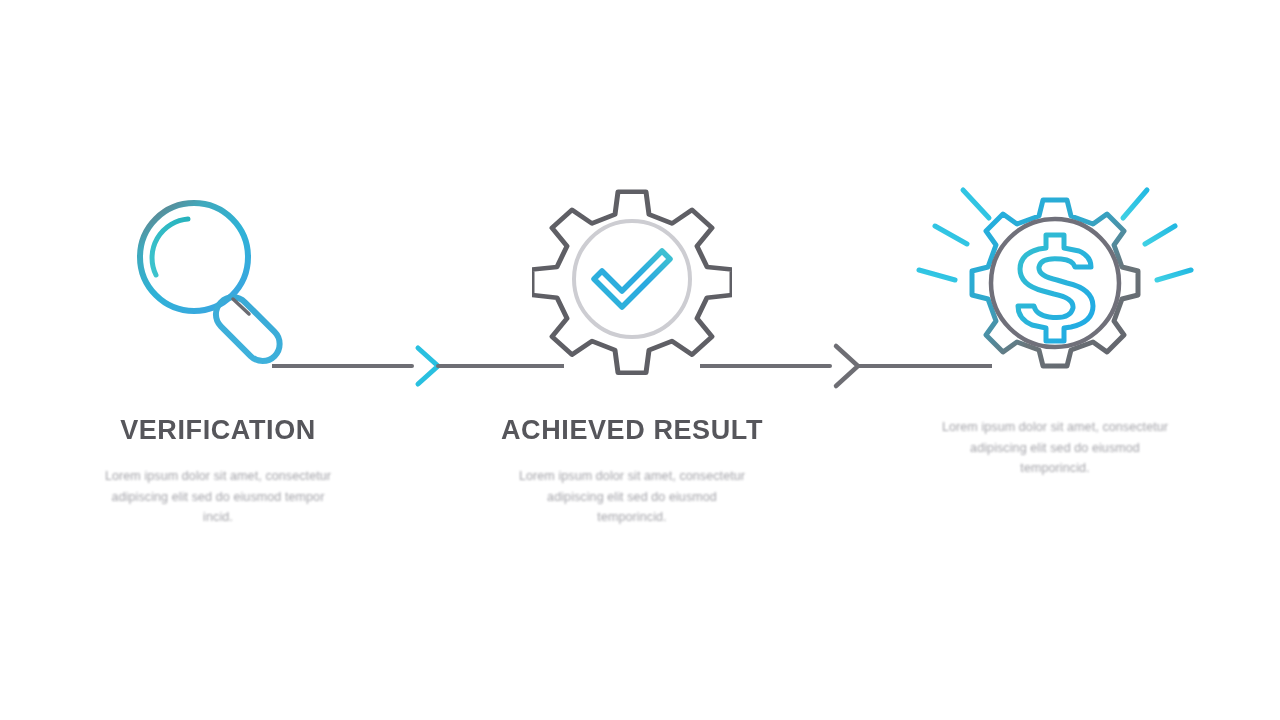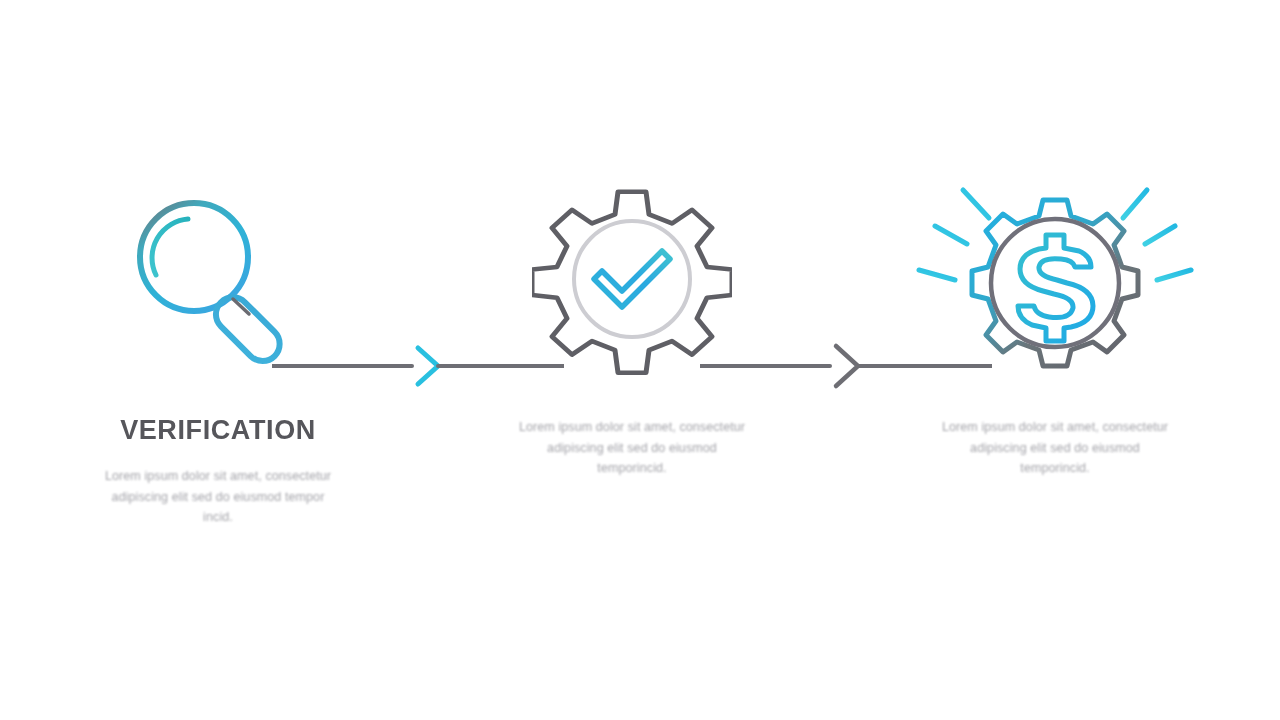--- a/index.html
+++ b/index.html
@@ -138,20 +138,21 @@
             L 25 139 L 0 136 L 0 108 L 25 105
             L 35 82 L 20 62 L 40 42 L 60 57
             L 83 47 Z" transform="translate(0,-22) scale(1,0.905) translate(0,12)"></path>
         </g>
 
         <circle cx="100" cy="96" r="58" fill="#ffffff" stroke="#cdcdd2" stroke-width="4"></circle>
 
         <path d="M 62 96 L 70 88 L 90 108 L 130 68 L 138 76 L 90 124 Z" fill="none" stroke="url(#checkGrad)" stroke-width="5.5" stroke-linejoin="round"></path>
       </svg>
     </div>
+    <h2 class="stage-title">ACHIEVED RESULT</h2>
     <p class="stage-desc">Lorem ipsum dolor sit amet, consectetur adipiscing elit sed do eiusmod temporincid.</p>
   </div>
 
   <div class="connector" id="connector-2">
     <svg width="292" height="56" viewBox="0 0 292 56">
       <line x1="0" y1="28" x2="130" y2="28" stroke="#6e6e74" stroke-width="4" stroke-linecap="round"></line>
       <polyline points="136,8 158,28 136,48" fill="none" stroke="#6e6e74" stroke-width="4.5" stroke-linecap="round" stroke-linejoin="miter"></polyline>
       <line x1="158" y1="28" x2="292" y2="28" stroke="#6e6e74" stroke-width="4" stroke-linecap="round"></line>
     </svg>
   </div>

